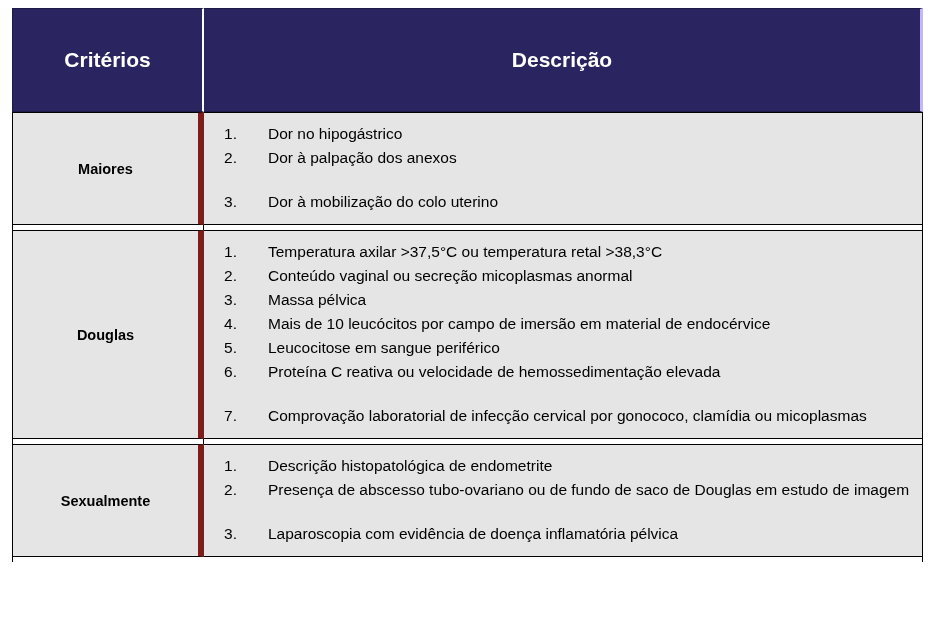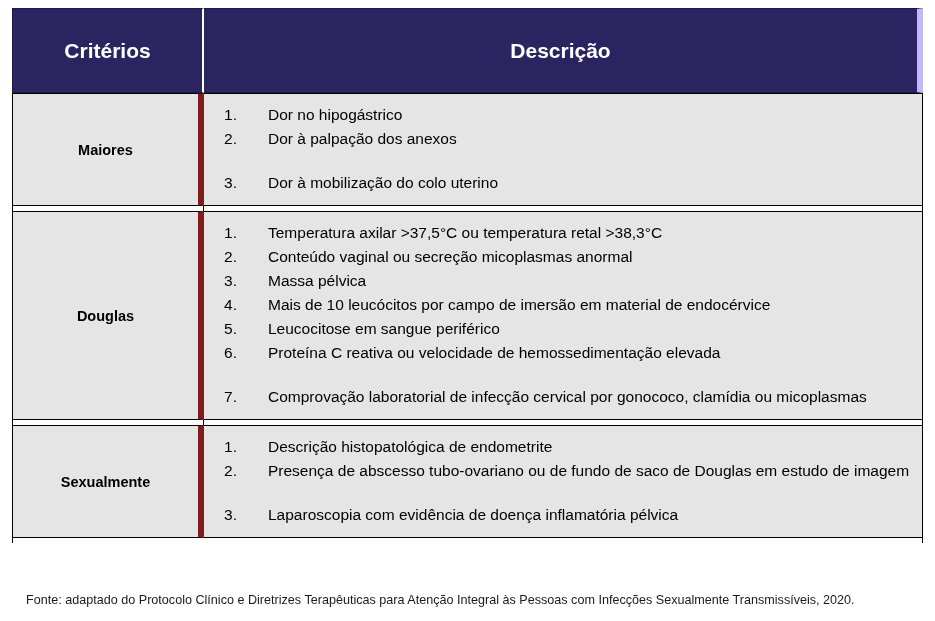--- a/index.html
+++ b/index.html
@@ -44,31 +44,31 @@
   col.col-criteria { width: 192px; }
   col.col-desc     { width: 719px; }
 
   
   thead th {
     background: #2a2560;
     color: #ffffff;
     font-size: 21px;
     font-weight: bold;
     text-align: center;
-    height: 85px;
+    height: 104px;
     padding: 0 20px;
     border-top: 1px solid #1d1a45;
     border-bottom: 1px solid #1d1a45;
   }
   thead th.th-criteria {
     border-left: 1px solid #1d1a45;
     border-right: 2px solid #ffffff;
   }
   thead th.th-desc {
-    border-right: 6px solid #c4b5fd;
+    border-right: 3px solid #c4b5fd;
   }
 
   
   tbody td {
     background: #e5e5e5;
     border-top: 1px solid #000000;
     border-bottom: 1px solid #000000;
   }
   tbody td.cell-label {
     border-left: 1px solid #000000;
@@ -230,15 +230,14 @@
       </tr>
 
       <tr class="spacer-full">
         <td colspan="2"></td>
       </tr>
 
 
     </tbody>
   </table>
 
-  <div class="source-note">Fonte: adaptado do Protocolo Clínico e Diretrizes Terapêuticas para Atenção Integral às Pessoas com Infecções Sexualmente Transmissíveis, 2020.</div>
 
 </div>
 
 </body></html>

